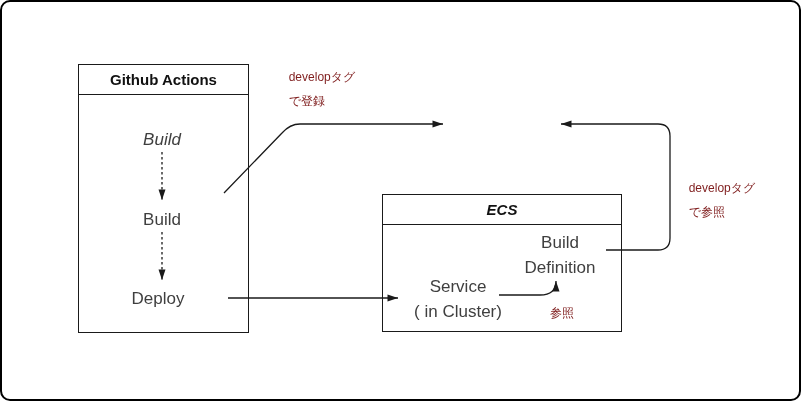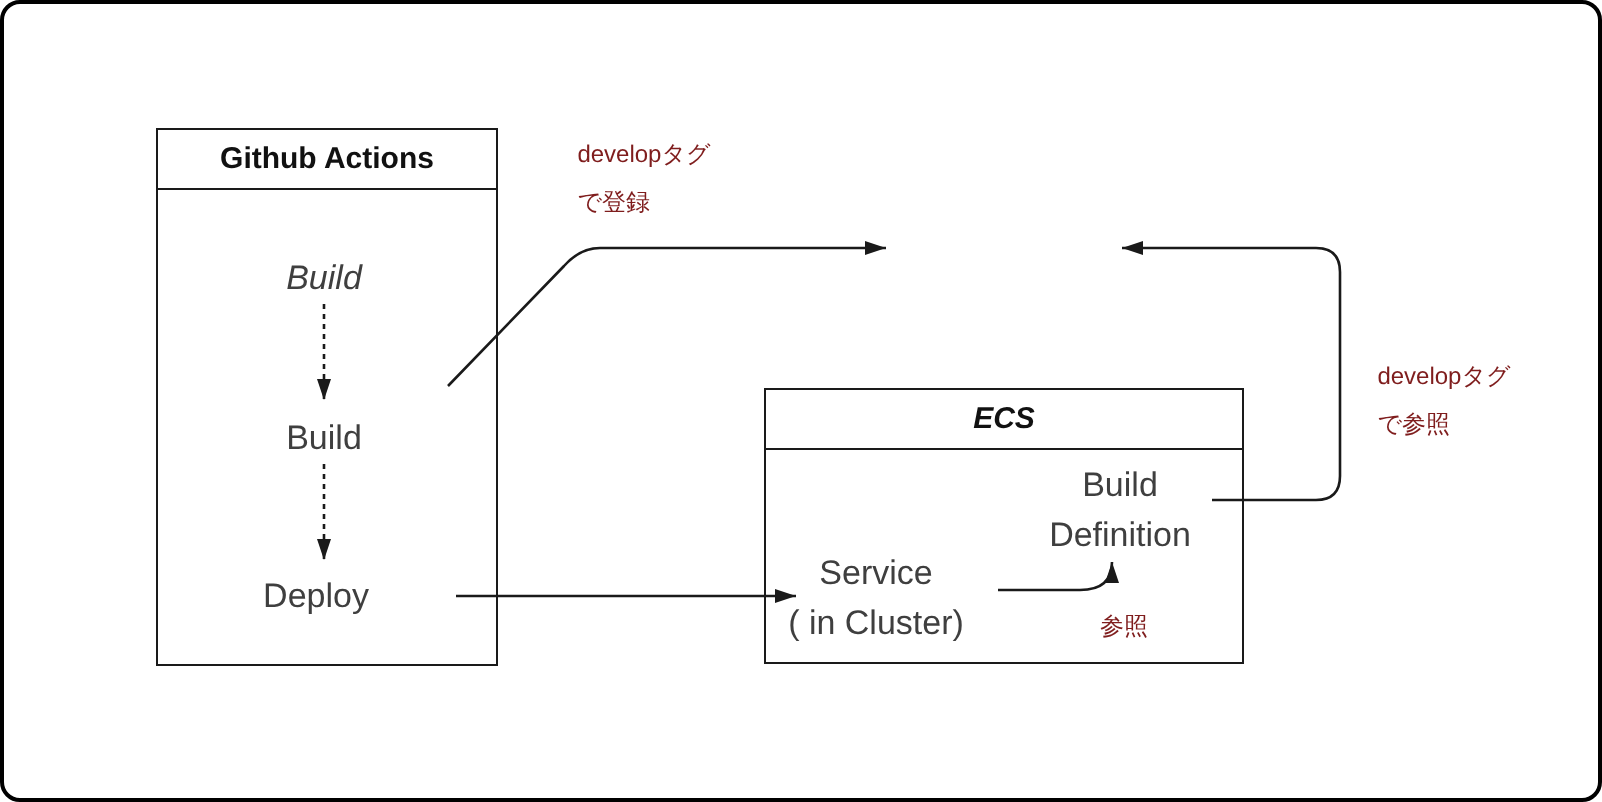--- a/index.html
+++ b/index.html
@@ -109,21 +109,21 @@
   <div class="node-text" style="left:160px; top:217px;">Build</div>
 
   <div class="node-text" style="left:156px; top:296px;">Deploy</div>
 
 
   <div class="node-text" style="left:558px; top:253px;">
     <div>Build</div>
     <div>Definition</div>
   </div>
 
-  <div class="node-text" style="left:436px; top:297px;">
+  <div class="node-text" style="left:456px; top:297px;">
     <div>Service</div>
     <div>( in Cluster)</div>
   </div>
 
   <div class="edge-label" style="left:320px; top:87px;">
     <div>developタグ</div>
     <div>で登録</div>
   </div>
 
   <div class="edge-label" style="left:720px; top:198px;">

